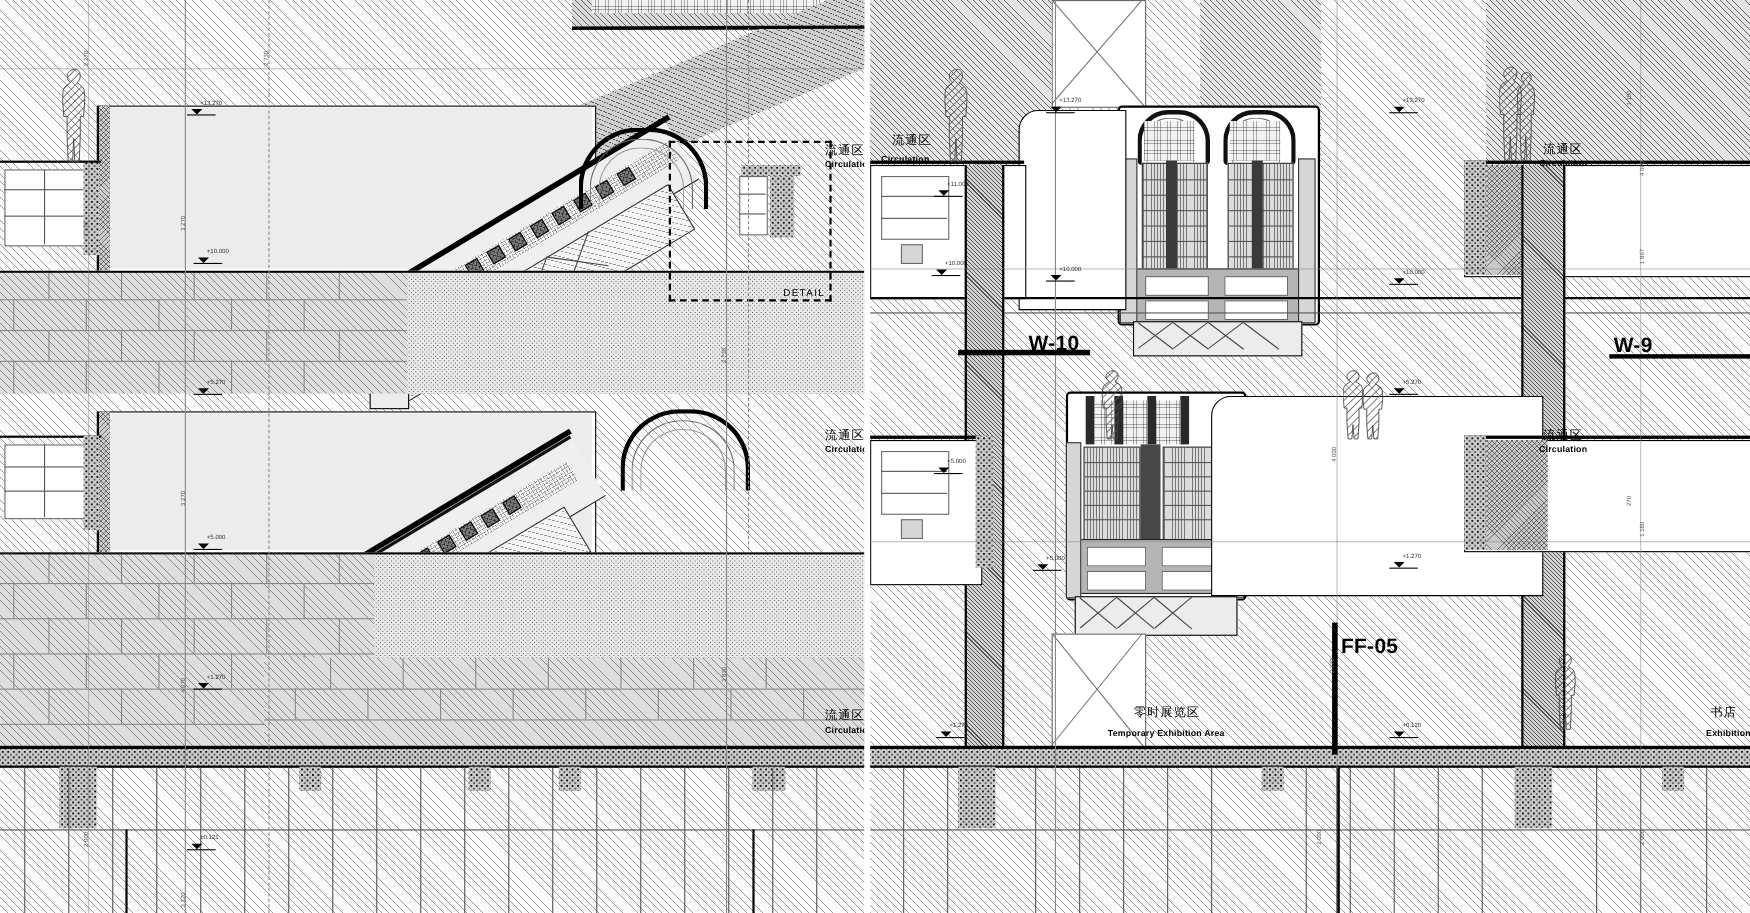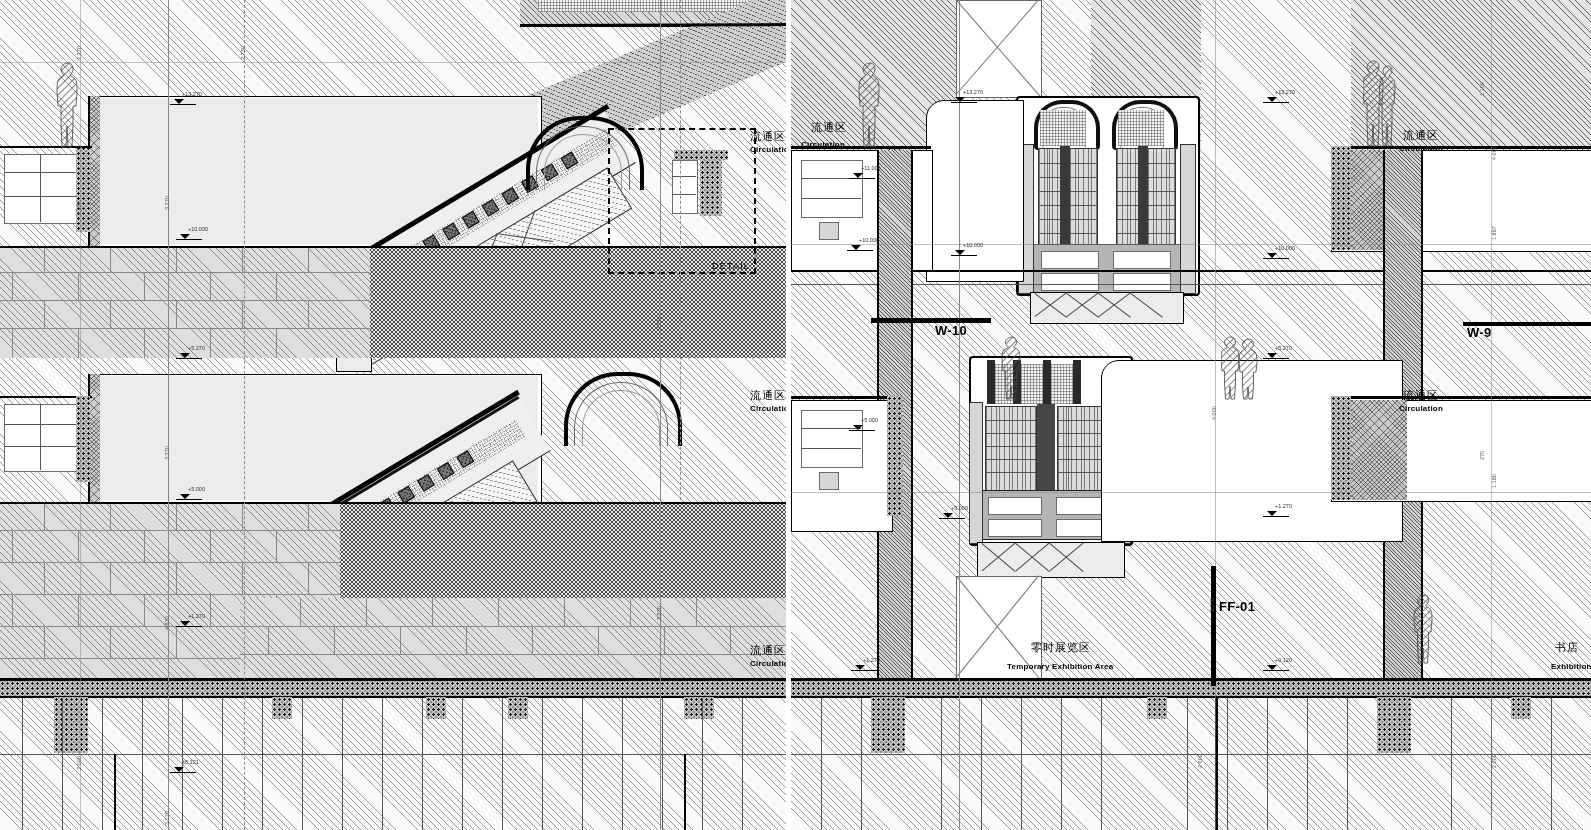--- a/index.html
+++ b/index.html
@@ -81,21 +81,21 @@
     border-left:1px dashed #8a8a8a;
   }
   .detailbox{
     position:absolute;border:2.5px dashed #000;background:transparent;
   }
 
   
   .lbl{position:absolute;white-space:nowrap;color:#000;}
   .lbl-cn{font-size:11px;letter-spacing:1px;}
   .lbl-en{font-size:8px;font-weight:bold;letter-spacing:.2px;}
-  .lbl-tag{font-size:13px;font-weight:bold;letter-spacing:.3px;margin-top:21px;}
+  .lbl-tag{font-size:19px;font-weight:bold;letter-spacing:.3px;}
   .lbl-detail{font-size:9px;letter-spacing:1.2px;color:#000;}
   .lbl-elev{font-size:5.5px;color:#333;letter-spacing:0;}
   .lbl-dim{
     position:absolute;font-size:5.5px;color:#555;
     transform-origin:0 0;white-space:nowrap;
   }
   .rot{transform:rotate(-90deg);}
 
   
   .elevmark{position:absolute;}
@@ -661,21 +661,21 @@
     <div class="ln hl thinner" style="left:0;top:244px;width:800px;opacity:.55;"></div>
     <div class="ln hl thinner" style="left:0;top:492px;width:800px;opacity:.55;"></div>
 
     <div class="ln hl thick" style="left:80px;top:318px;width:120px;height:5px;"></div>
     <div class="lbl lbl-tag" style="left:144px;top:302px;">W-10</div>
 
     <div class="ln hl thick" style="left:672px;top:322px;width:128px;height:4px;"></div>
     <div class="lbl lbl-tag" style="left:676px;top:304px;">W-9</div>
 
     <div class="ln vl thick" style="left:420px;top:566px;width:5px;height:120px;"></div>
-    <div class="lbl lbl-tag" style="left:428px;top:578px;">FF-01</div>
+    <div class="lbl lbl-tag" style="left:428px;top:578px;">FF-05</div>
 
     <div class="elevmark" style="left:955px;top:0;"></div>
     <div class="elevmark" style="left:160px;top:92px;">
       <div class="bar" style="left:0;top:10px;"></div>
         <div class="tri" style="left:4px;top:5px;"></div>
       <div class="lbl lbl-elev" style="left:12px;top:-3px;">+13.270</div>
     </div>
     <div class="elevmark" style="left:472px;top:92px;">
       <div class="bar" style="left:0;top:10px;"></div>
         <div class="tri" style="left:4px;top:5px;"></div>

